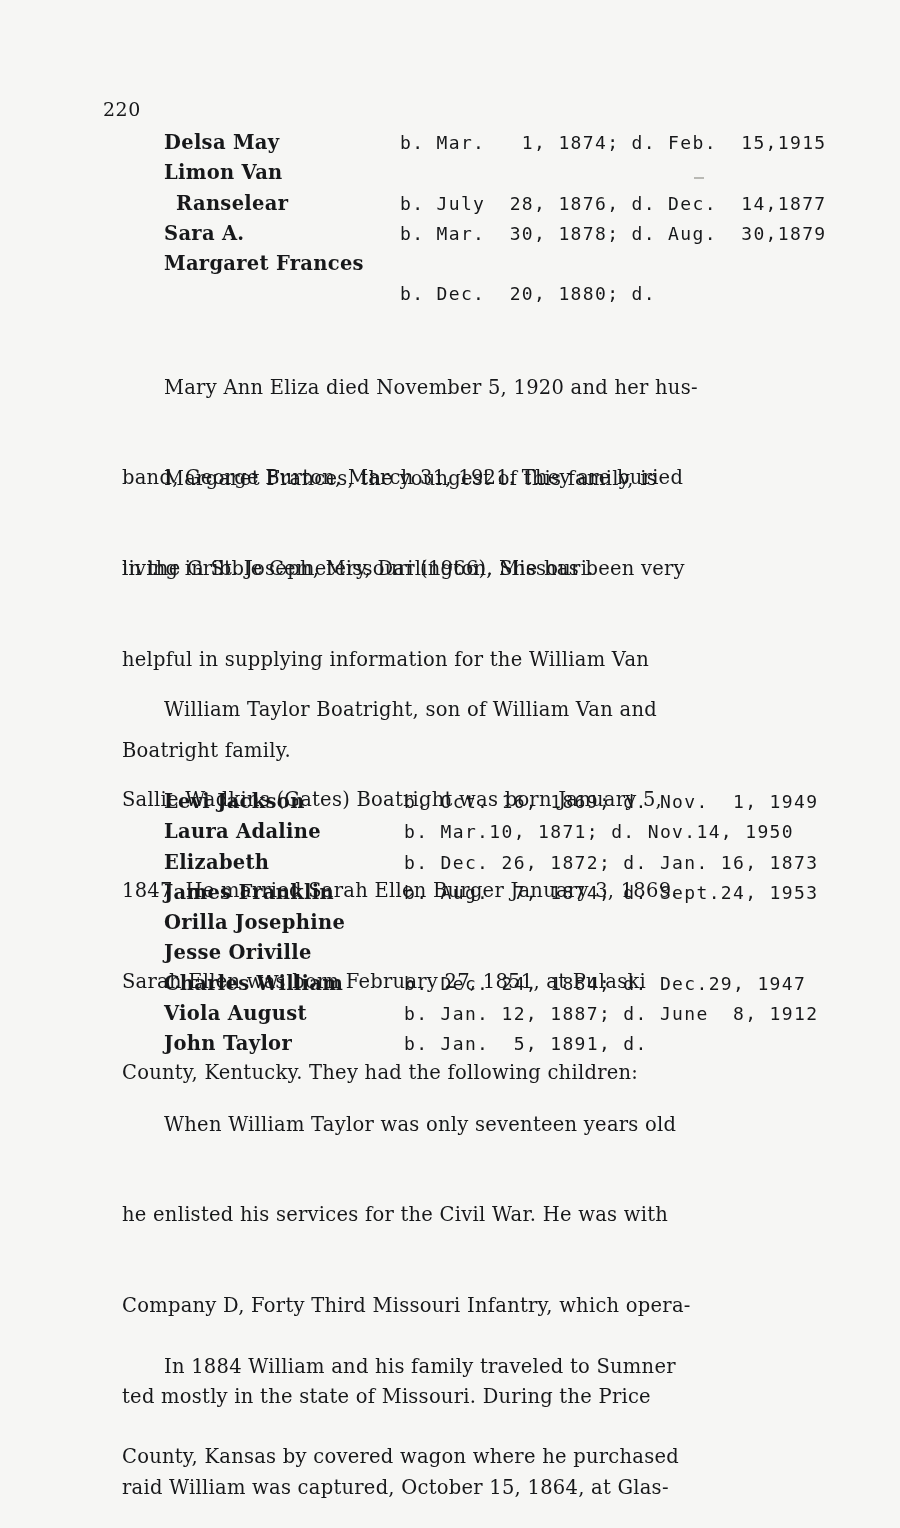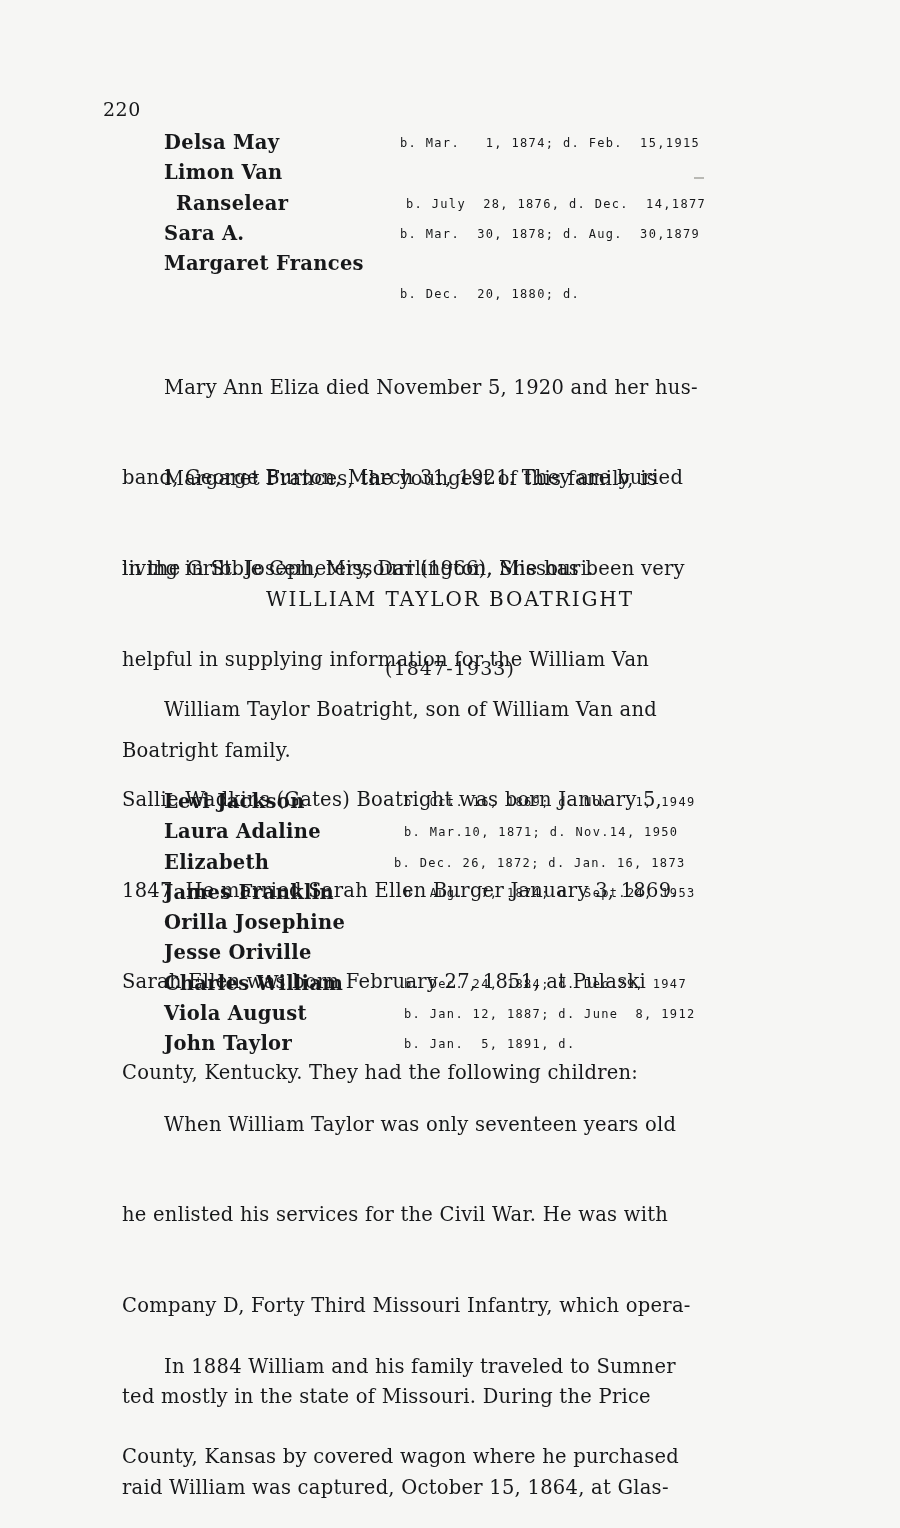--- a/index.html
+++ b/index.html
@@ -54,21 +54,21 @@
     left: 42px;
     top: 0;
     letter-spacing: 0.3px;
     font-weight: bold;
   }
   .roster .nm.sub { left: 54px; }
   .roster .dt {
     position: absolute;
     top: 0;
     font-family: "DejaVu Sans Mono", monospace;
-    font-size: 12px;
+    font-size: 18px;
     letter-spacing: 1.35px;
     white-space: pre;
   }
 
   
   .heading {
     position: absolute;
     left: 0;
     width: 900px;
     text-align: center;
@@ -104,21 +104,21 @@
     <div class="row">
       <span class="nm">Delsa May</span>
       <span class="dt" style="left:278px;">b. Mar.   1, 1874; d. Feb.  15,1915</span>
     </div>
     <div class="row">
       <span class="nm">Limon Van</span>
       <span class="dt" style="left:278px;"></span>
     </div>
     <div class="row">
       <span class="nm sub">Ranselear</span>
-      <span class="dt" style="left:284px;">b. July  28, 1876, d. Dec.  14,1877</span>
+      <span class="dt" style="left:278px;">b. July  28, 1876, d. Dec.  14,1877</span>
     </div>
     <div class="row">
       <span class="nm">Sara A.</span>
       <span class="dt" style="left:278px;">b. Mar.  30, 1878; d. Aug.  30,1879</span>
     </div>
     <div class="row">
       <span class="nm">Margaret Frances</span>
       <span class="dt" style="left:278px;"></span>
     </div>
     <div class="row">
@@ -133,45 +133,41 @@
     <span class="ln">in the Gribble Cemetery, Darlington, Missouri.</span>
   </div>
 
   <div class="para" style="top:403px;">
     <span class="ln indent">Margaret Frances, the youngest of this family, is</span>
     <span class="ln">living in St. Joseph, Missouri (1966). She has been very</span>
     <span class="ln">helpful in supplying information for the William Van</span>
     <span class="ln">Boatright family.</span>
   </div>
 
-  <div class="heading" style="top:549px;">
-    <span class="h-main">WILLIAM TAYLOR BOATRIGHT</span>
-    <span class="h-sub">(1847-1933)</span>
-  </div>
 
   <div class="para" style="top:634px;">
     <span class="ln indent">William Taylor Boatright, son of William Van and</span>
     <span class="ln">Sallie Wadkins (Gates) Boatright was born January 5,</span>
     <span class="ln">1847. He married Sarah Ellen Burger January 3, 1869.</span>
     <span class="ln">Sarah Ellen was born February 27, 1851, at Pulaski</span>
     <span class="ln">County, Kentucky. They had the following children:</span>
   </div>
 
   <div class="roster" style="top:787px;">
     <div class="row">
       <span class="nm">Levi Jackson</span>
       <span class="dt" style="left:282px;">b. Oct. 16, 1869; d. Nov.  1, 1949</span>
     </div>
     <div class="row">
       <span class="nm">Laura Adaline</span>
       <span class="dt" style="left:282px;">b. Mar.10, 1871; d. Nov.14, 1950</span>
     </div>
     <div class="row">
       <span class="nm">Elizabeth</span>
-      <span class="dt" style="left:272px;">b. Dec. 26, 1872; d. Jan. 16, 1873</span>
+      <span class="dt" style="left:282px;">b. Dec. 26, 1872; d. Jan. 16, 1873</span>
     </div>
     <div class="row">
       <span class="nm">James Franklin</span>
       <span class="dt" style="left:282px;">b. Aug.  7, 1874; d. Sept.24, 1953</span>
     </div>
     <div class="row">
       <span class="nm">Orilla Josephine</span>
     </div>
     <div class="row">
       <span class="nm">Jesse Oriville</span>

